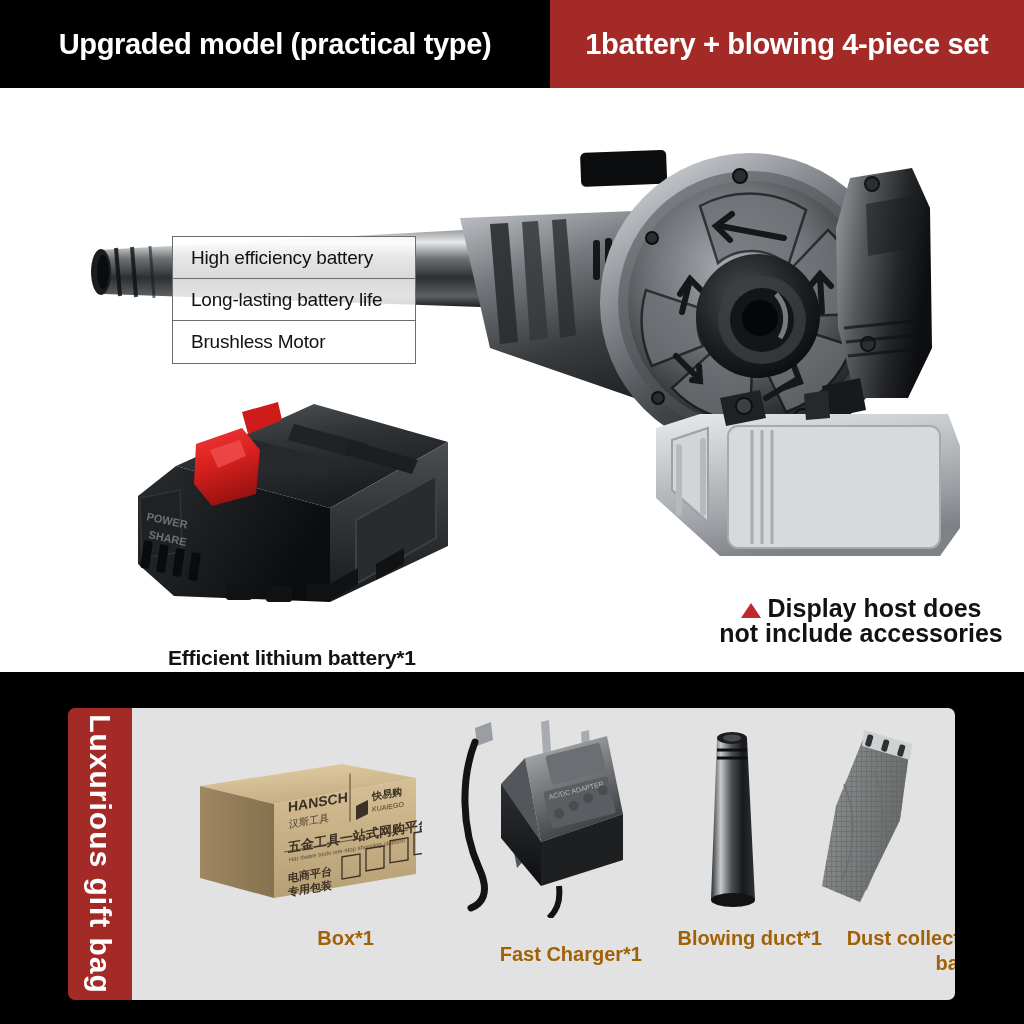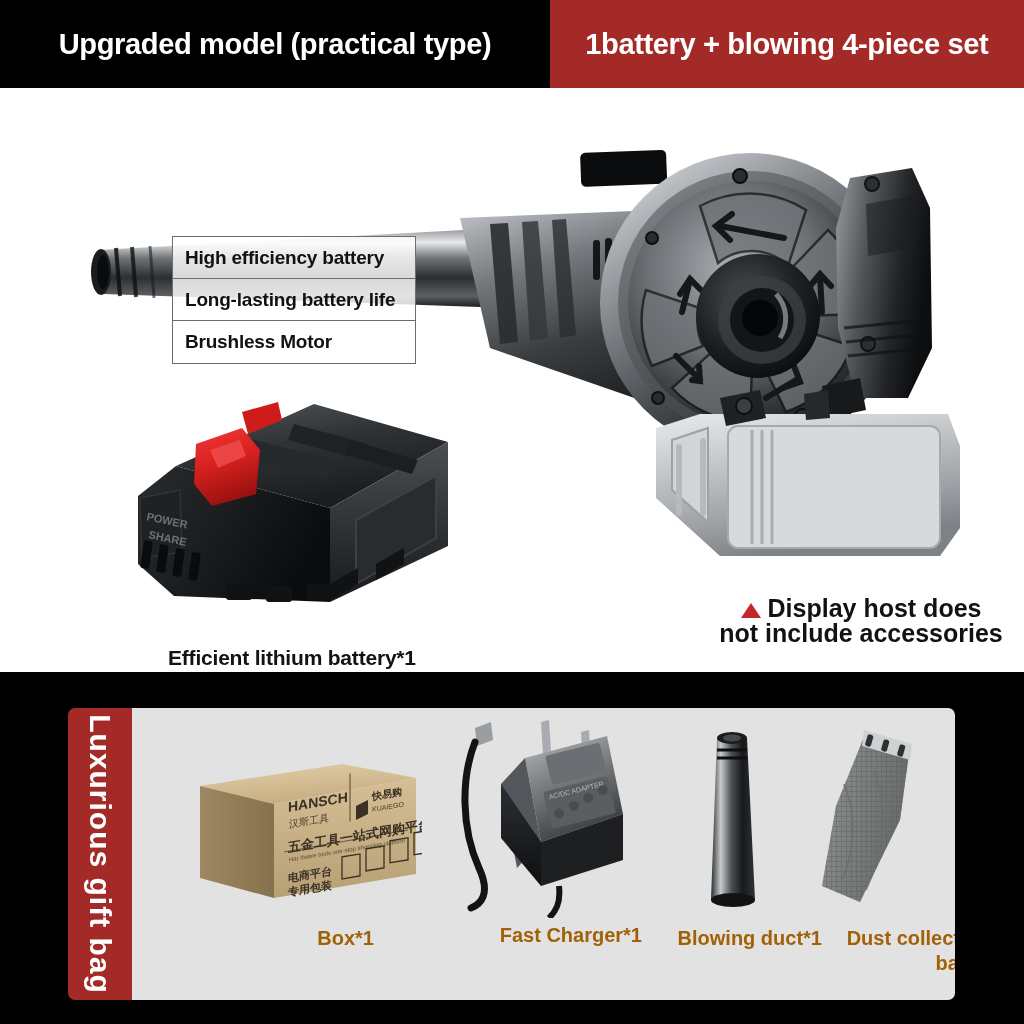--- a/index.html
+++ b/index.html
@@ -71,25 +71,25 @@
     left: 172px; top: 148px;
     width: 244px;
     border: 1.5px solid #6d6d6d;
     box-sizing: border-box;
     background: rgba(255,255,255,0.82);
   }
   .feature-row {
     height: 42px;
     display: flex;
     align-items: center;
-    padding-left: 12px;
+    padding-left: 18px;
     border-bottom: 1.5px solid #6d6d6d;
     box-sizing: border-box;
     font-size: 19px;
-    font-weight: bold;
+    font-weight: normal;
     color: #111111;
     white-space: nowrap;
     letter-spacing: -0.2px;
   }
   .feature-row:last-child { border-bottom: none; }
 
   
   .caption {
     position: absolute;
     font-weight: bold;
@@ -509,19 +509,19 @@
         <g fill="#2f3233">
           <rect x="64" y="10" width="6" height="12" rx="2" transform="rotate(16 64 10)"></rect>
           <rect x="80" y="15" width="6" height="12" rx="2" transform="rotate(16 80 15)"></rect>
           <rect x="96" y="20" width="6" height="12" rx="2" transform="rotate(16 96 20)"></rect>
         </g>
         <path d="M40,60 C52,88 52,124 38,156" stroke="#6a6d6e" stroke-width="2" fill="none" opacity="0.7"></path>
         <path d="M70,48 C84,82 82,122 62,166" stroke="#6a6d6e" stroke-width="2" fill="none" opacity="0.6"></path>
       </svg>
 
       <div class="gift-item-label" style="left:112px; top:218px; width:130px;">Box*1</div>
-      <div class="gift-item-label" style="left:320px; top:215px; width:190px;">Fast Charger*1</div>
+      <div class="gift-item-label" style="left:320px; top:234px; width:190px;">Fast Charger*1</div>
       <div class="gift-item-label" style="left:520px; top:218px; width:170px;">Blowing duct*1</div>
       <div class="gift-item-label" style="left:690px; top:218px; width:168px;">Dust collection bag*1</div>
     </div>
   </div>
 
 </div>
 
 </body></html>

